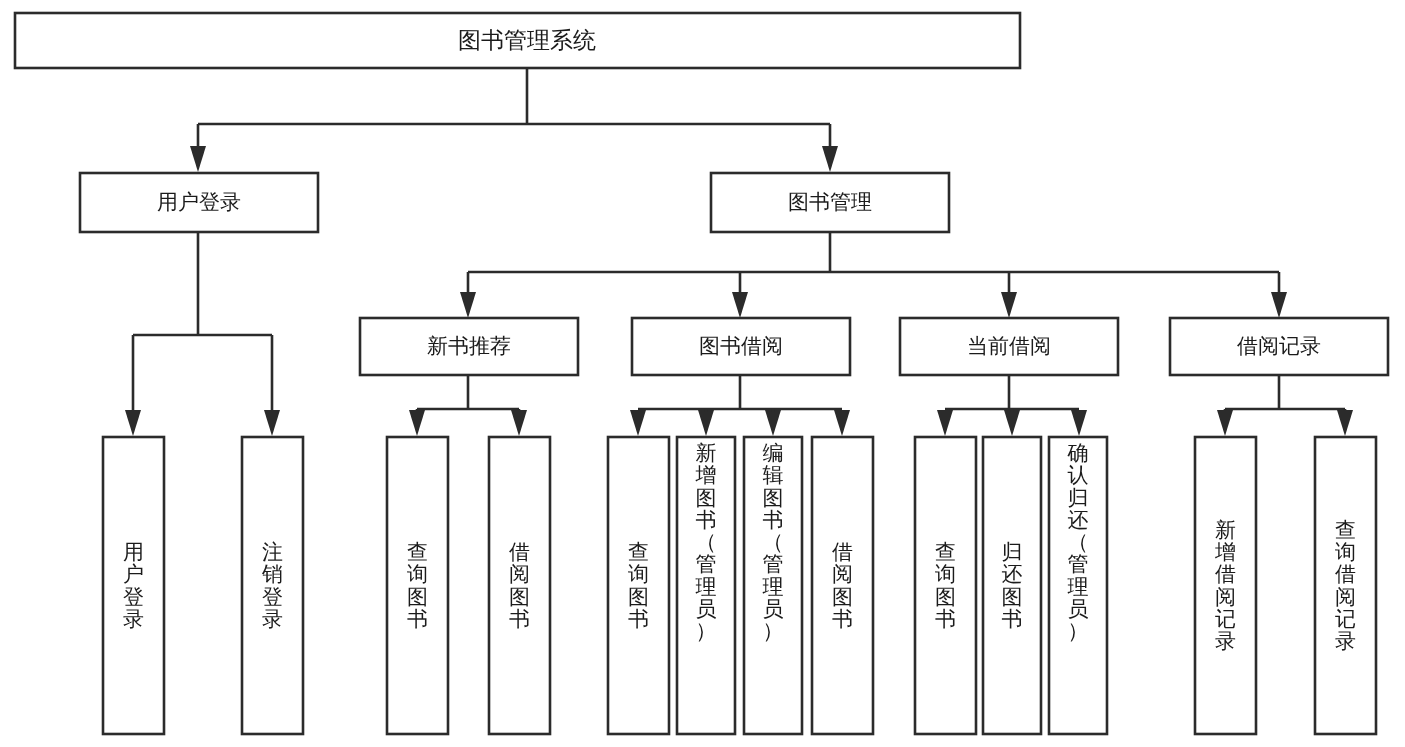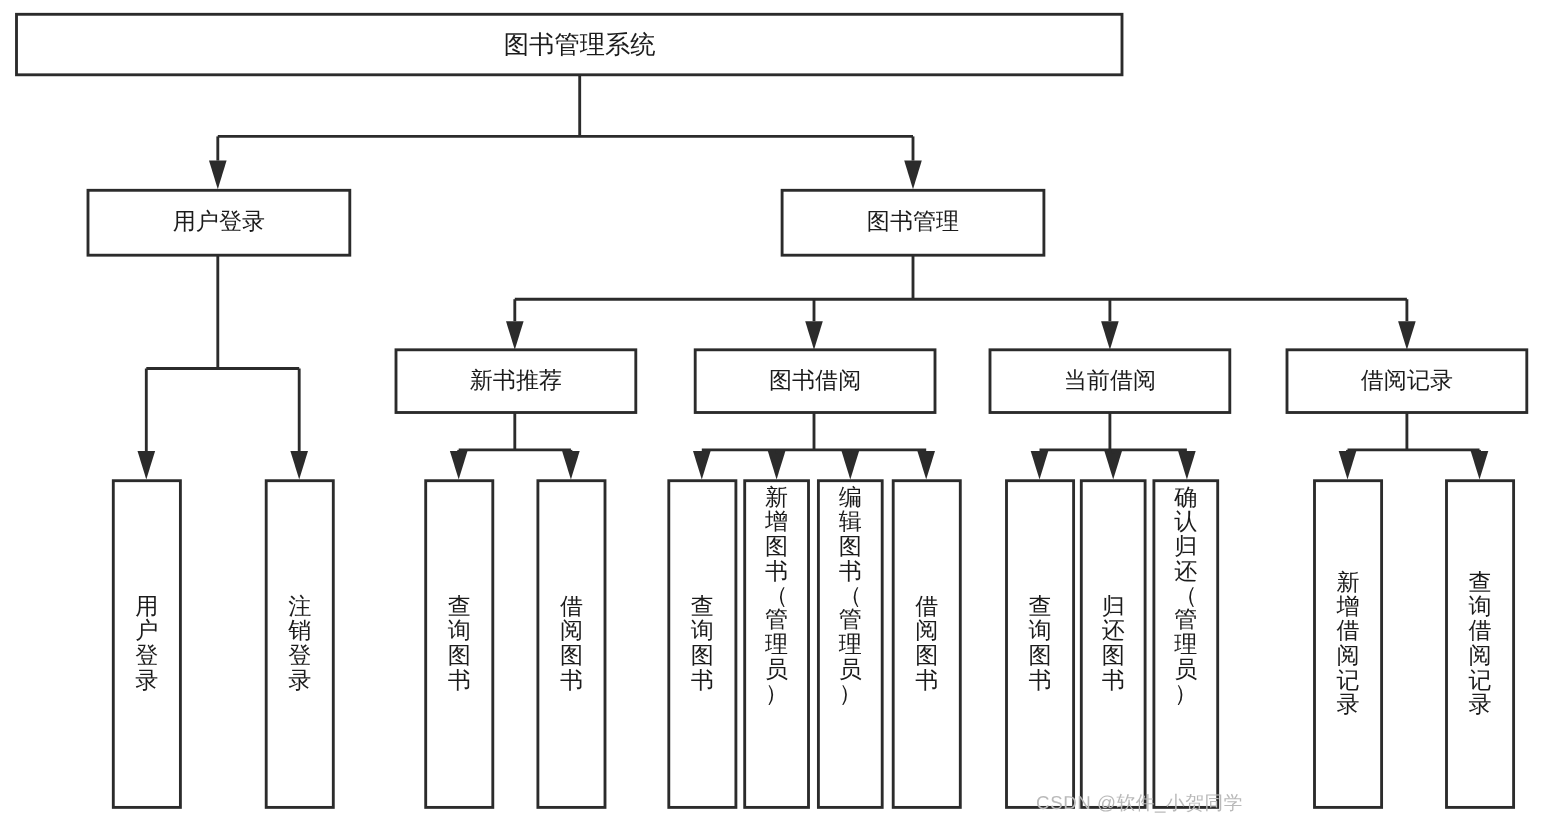--- a/index.html
+++ b/index.html
@@ -220,14 +220,13 @@
   <div class="vlabel" style="left:744px; top:442px; width:58px; height:292px;"><span>编</span><span>辑</span><span>图</span><span>书</span><span>（</span><span>管</span><span>理</span><span>员</span><span>）</span></div>
   <div class="vlabel center" style="left:812px; top:437px; width:61px; height:297px;"><span>借</span><span>阅</span><span>图</span><span>书</span></div>
 
   <div class="vlabel center" style="left:915px; top:437px; width:61px; height:297px;"><span>查</span><span>询</span><span>图</span><span>书</span></div>
   <div class="vlabel center" style="left:983px; top:437px; width:58px; height:297px;"><span>归</span><span>还</span><span>图</span><span>书</span></div>
   <div class="vlabel" style="left:1049px; top:442px; width:58px; height:292px;"><span>确</span><span>认</span><span>归</span><span>还</span><span>（</span><span>管</span><span>理</span><span>员</span><span>）</span></div>
 
   <div class="vlabel center" style="left:1195px; top:437px; width:61px; height:297px;"><span>新</span><span>增</span><span>借</span><span>阅</span><span>记</span><span>录</span></div>
   <div class="vlabel center" style="left:1315px; top:437px; width:61px; height:297px;"><span>查</span><span>询</span><span>借</span><span>阅</span><span>记</span><span>录</span></div>
 
-  <div class="watermark">CSDN @软件_小贺同学</div>
 </div>
 
 </body></html>

